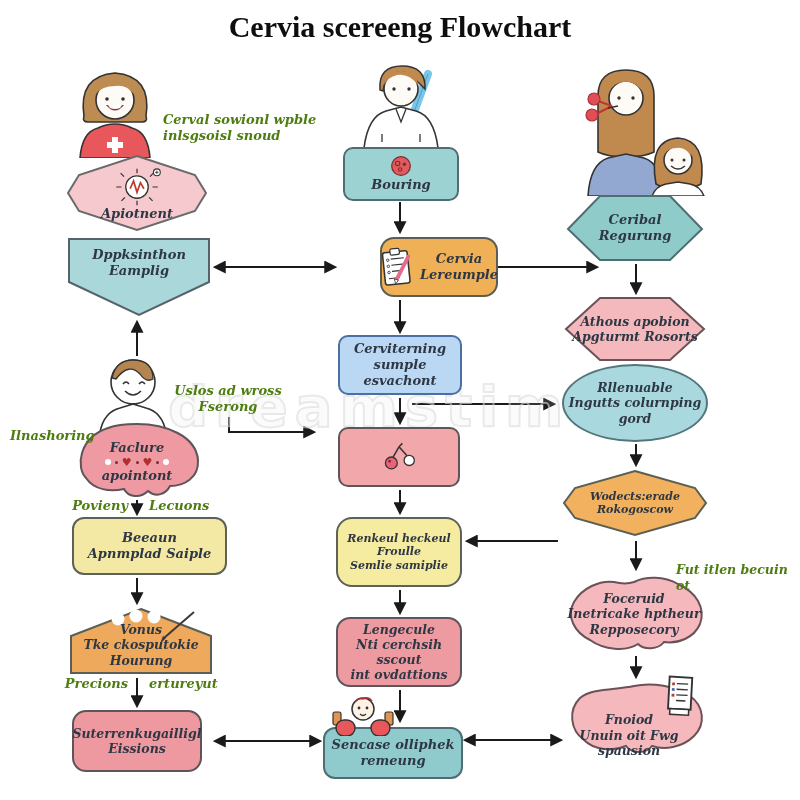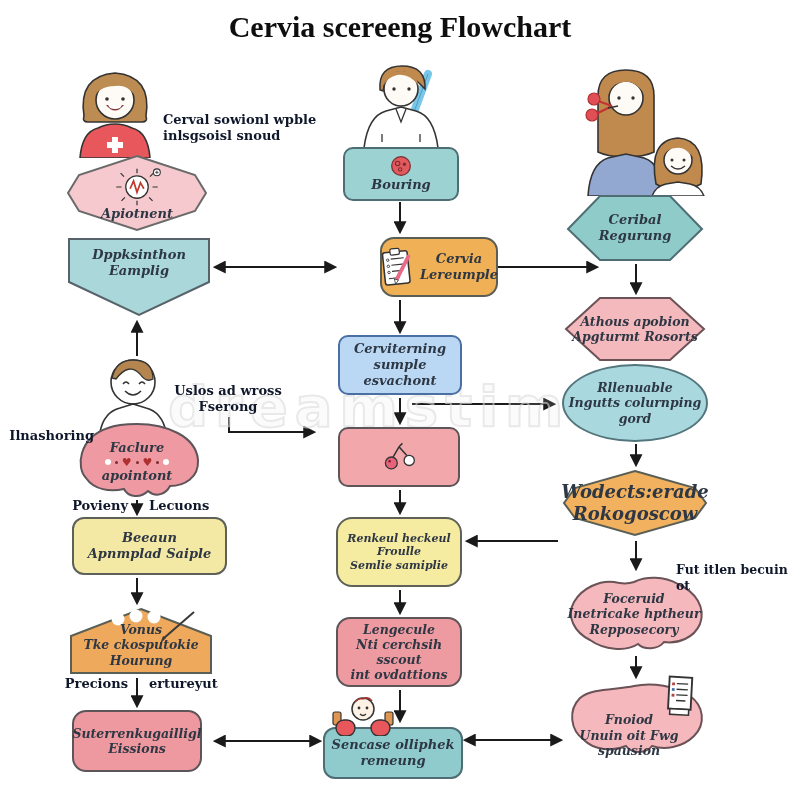--- a/index.html
+++ b/index.html
@@ -7,21 +7,21 @@
           font-family:"DejaVu Serif",serif;}
   .title{position:absolute;top:10px;left:0;width:100%;text-align:center;
          font-family:"Liberation Serif",serif;font-weight:700;font-size:30px;color:#0e0e0e;z-index:12;}
   .node{position:absolute;z-index:10;}
   .rectbg{position:absolute;inset:0;border:2px solid #57636a;z-index:1;}
   .shape-svg{position:absolute;inset:0;width:100%;height:100%;z-index:1;}
   .txt{position:absolute;inset:0;z-index:2;display:flex;flex-direction:column;
        align-items:center;justify-content:center;text-align:center;
        font-style:italic;font-weight:600;color:#2e3744;font-size:13px;line-height:1.22;}
   .txt.row{flex-direction:row;gap:6px;}
-  .note{position:absolute;z-index:11;font-weight:600;color:#0f172a;
+  .note{position:absolute;z-index:11;font-style:italic;font-weight:600;color:#4d7c0f;
         font-size:13px;line-height:1.25;}
   .avatar{position:absolute;z-index:8;}
   #arrows{position:absolute;inset:0;z-index:4;pointer-events:none;}
   .wm{position:absolute;left:168px;top:374px;z-index:6;pointer-events:none;
       font-family:"DejaVu Sans",sans-serif;font-weight:700;font-size:56px;letter-spacing:7px;
       color:rgba(225,225,225,0.22);-webkit-text-stroke:2px #dcdcdc;opacity:.62;}
   .wdot{width:6px;height:6px;border-radius:50%;background:#fff;display:inline-block;}
   .ddot{width:3px;height:3px;border-radius:50%;background:#7a2d30;display:inline-block;}
   .heart{color:#b03030;font-size:11px;font-style:normal;line-height:1;}
   .hearts-row{display:flex;align-items:center;gap:4px;height:10px;margin:1px 0;}
@@ -141,21 +141,21 @@
       <path d="M30,20 q3,3 6,0" fill="none" stroke="#333" stroke-width="1.2"></path>
       <rect x="6" y="26" width="19" height="16" rx="8" fill="#e8575c" stroke="#333" stroke-width="1.4"></rect>
       <rect x="41" y="26" width="19" height="16" rx="8" fill="#e8575c" stroke="#333" stroke-width="1.4"></rect>
     </svg>
   </div>
 
   <div class="note" style="left:163px;top:112px;width:160px;">
     <div>Cerval sowionl wpble</div>
     <div>inlsgsoisl snoud</div>
   </div>
-  <div class="note" style="left:4px;top:428px;width:90px;text-align:right;">Ilnashoring</div>
+  <div class="note" style="left:10px;top:428px;width:90px;">Ilnashoring</div>
   <div class="note" style="left:168px;top:383px;width:120px;text-align:center;">
     <div>Uslos ad wross</div>
     <div>Fserong</div>
   </div>
   <div class="note" style="left:55px;top:498px;width:73px;text-align:right;">Povieny</div>
   <div class="note" style="left:149px;top:498px;width:80px;">Lecuons</div>
   <div class="note" style="left:52px;top:676px;width:76px;text-align:right;">Precions</div>
   <div class="note" style="left:149px;top:676px;width:90px;">ertureyut</div>
   <div class="note" style="left:676px;top:562px;width:124px;font-size:12.5px;">Fut itlen becuin ot</div>
 
@@ -345,21 +345,21 @@
       <div>Rllenuable</div>
       <div>Ingutts colurnping</div>
       <div>gord</div>
     </div>
   </div>
 
   <div class="node" style="left:561px;top:468px;width:148px;height:70px;">
     <svg class="shape-svg" viewBox="0 0 148 70">
       <polygon points="74,3 134,20 145,35 134,50 74,67 14,50 3,35 14,20" fill="#f1b15e" stroke="#5a5f55" stroke-width="2"></polygon>
     </svg>
-    <div class="txt" style="font-size:18px;">
+    <div class="txt" style="font-size:11px;">
       <div>Wodects:erade</div>
       <div>Rokogoscow</div>
     </div>
   </div>
 
   <div class="node" style="left:560px;top:574px;width:148px;height:80px;">
     <svg class="shape-svg" viewBox="0 0 148 80">
       <path d="M74,8 C86,2 104,2 118,10 C136,18 146,34 140,50 C134,64 118,70 104,68 C98,76 84,76 78,70 C66,78 44,76 30,66 C14,58 6,42 14,28 C22,14 40,6 54,8 C62,10 68,10 74,8 Z" fill="#f5b8bc" stroke="#6b5257" stroke-width="2"></path>
     </svg>
     <div class="txt" style="font-size:12.5px;">

